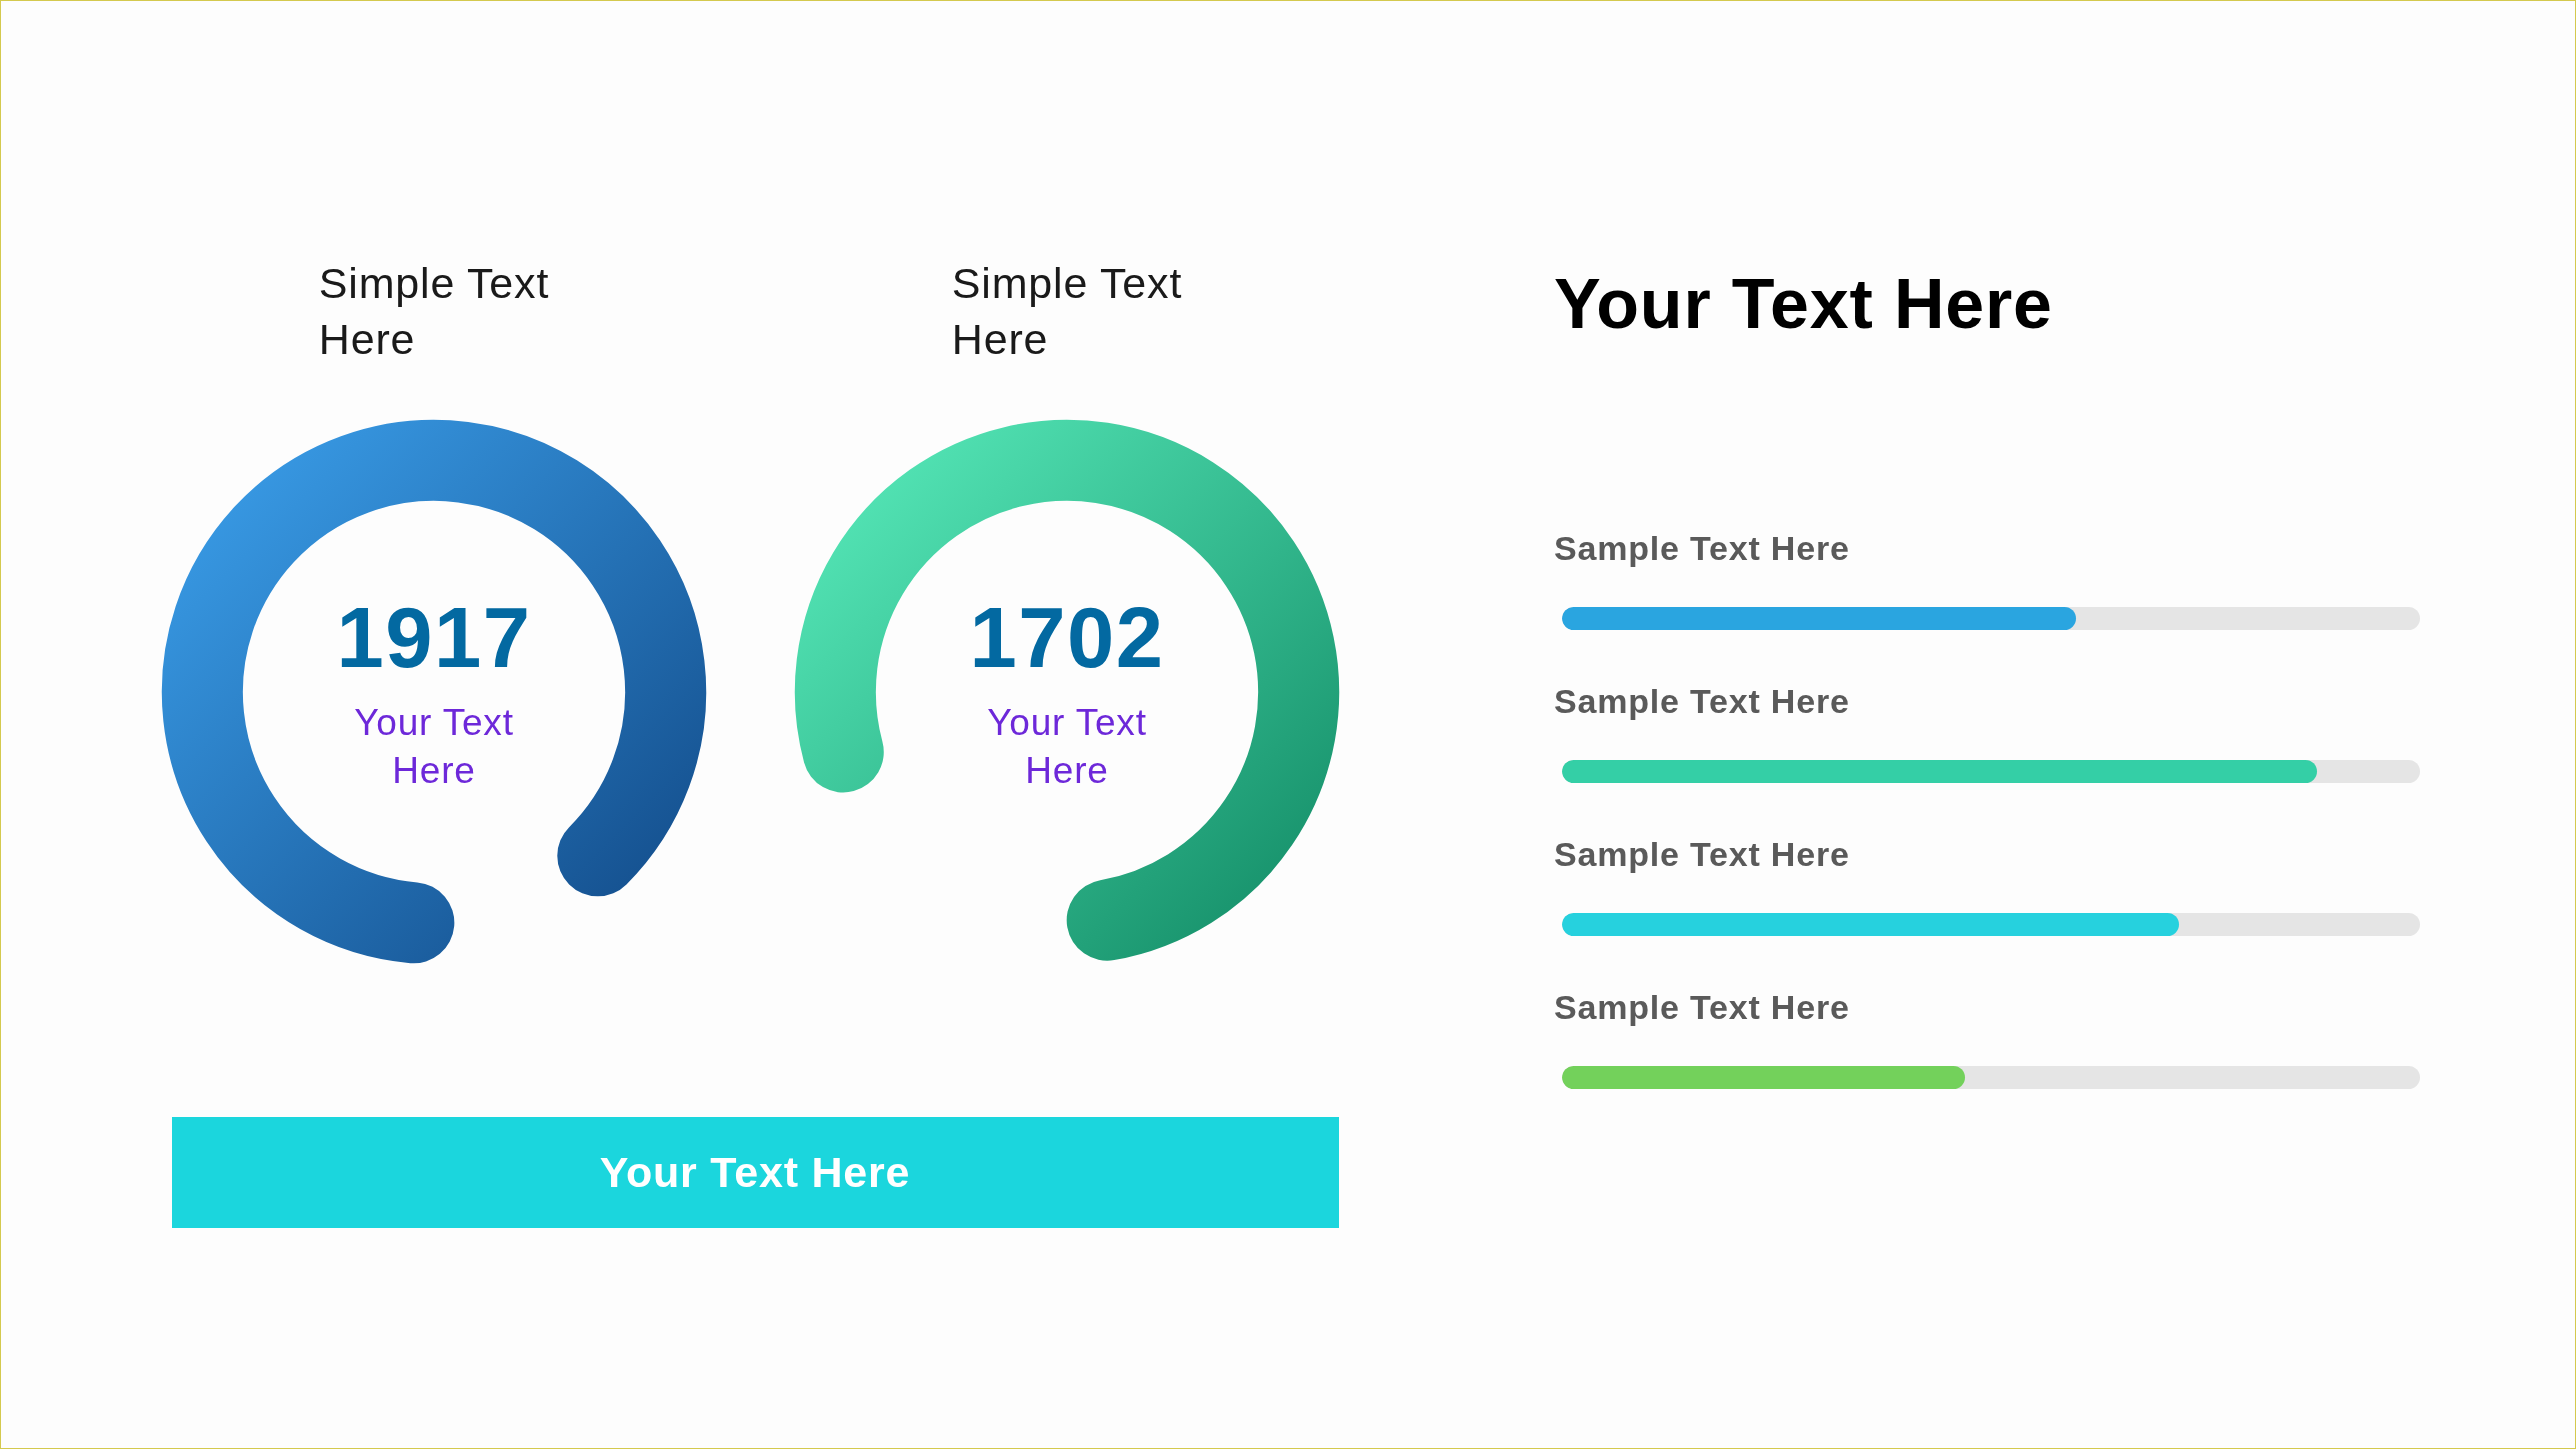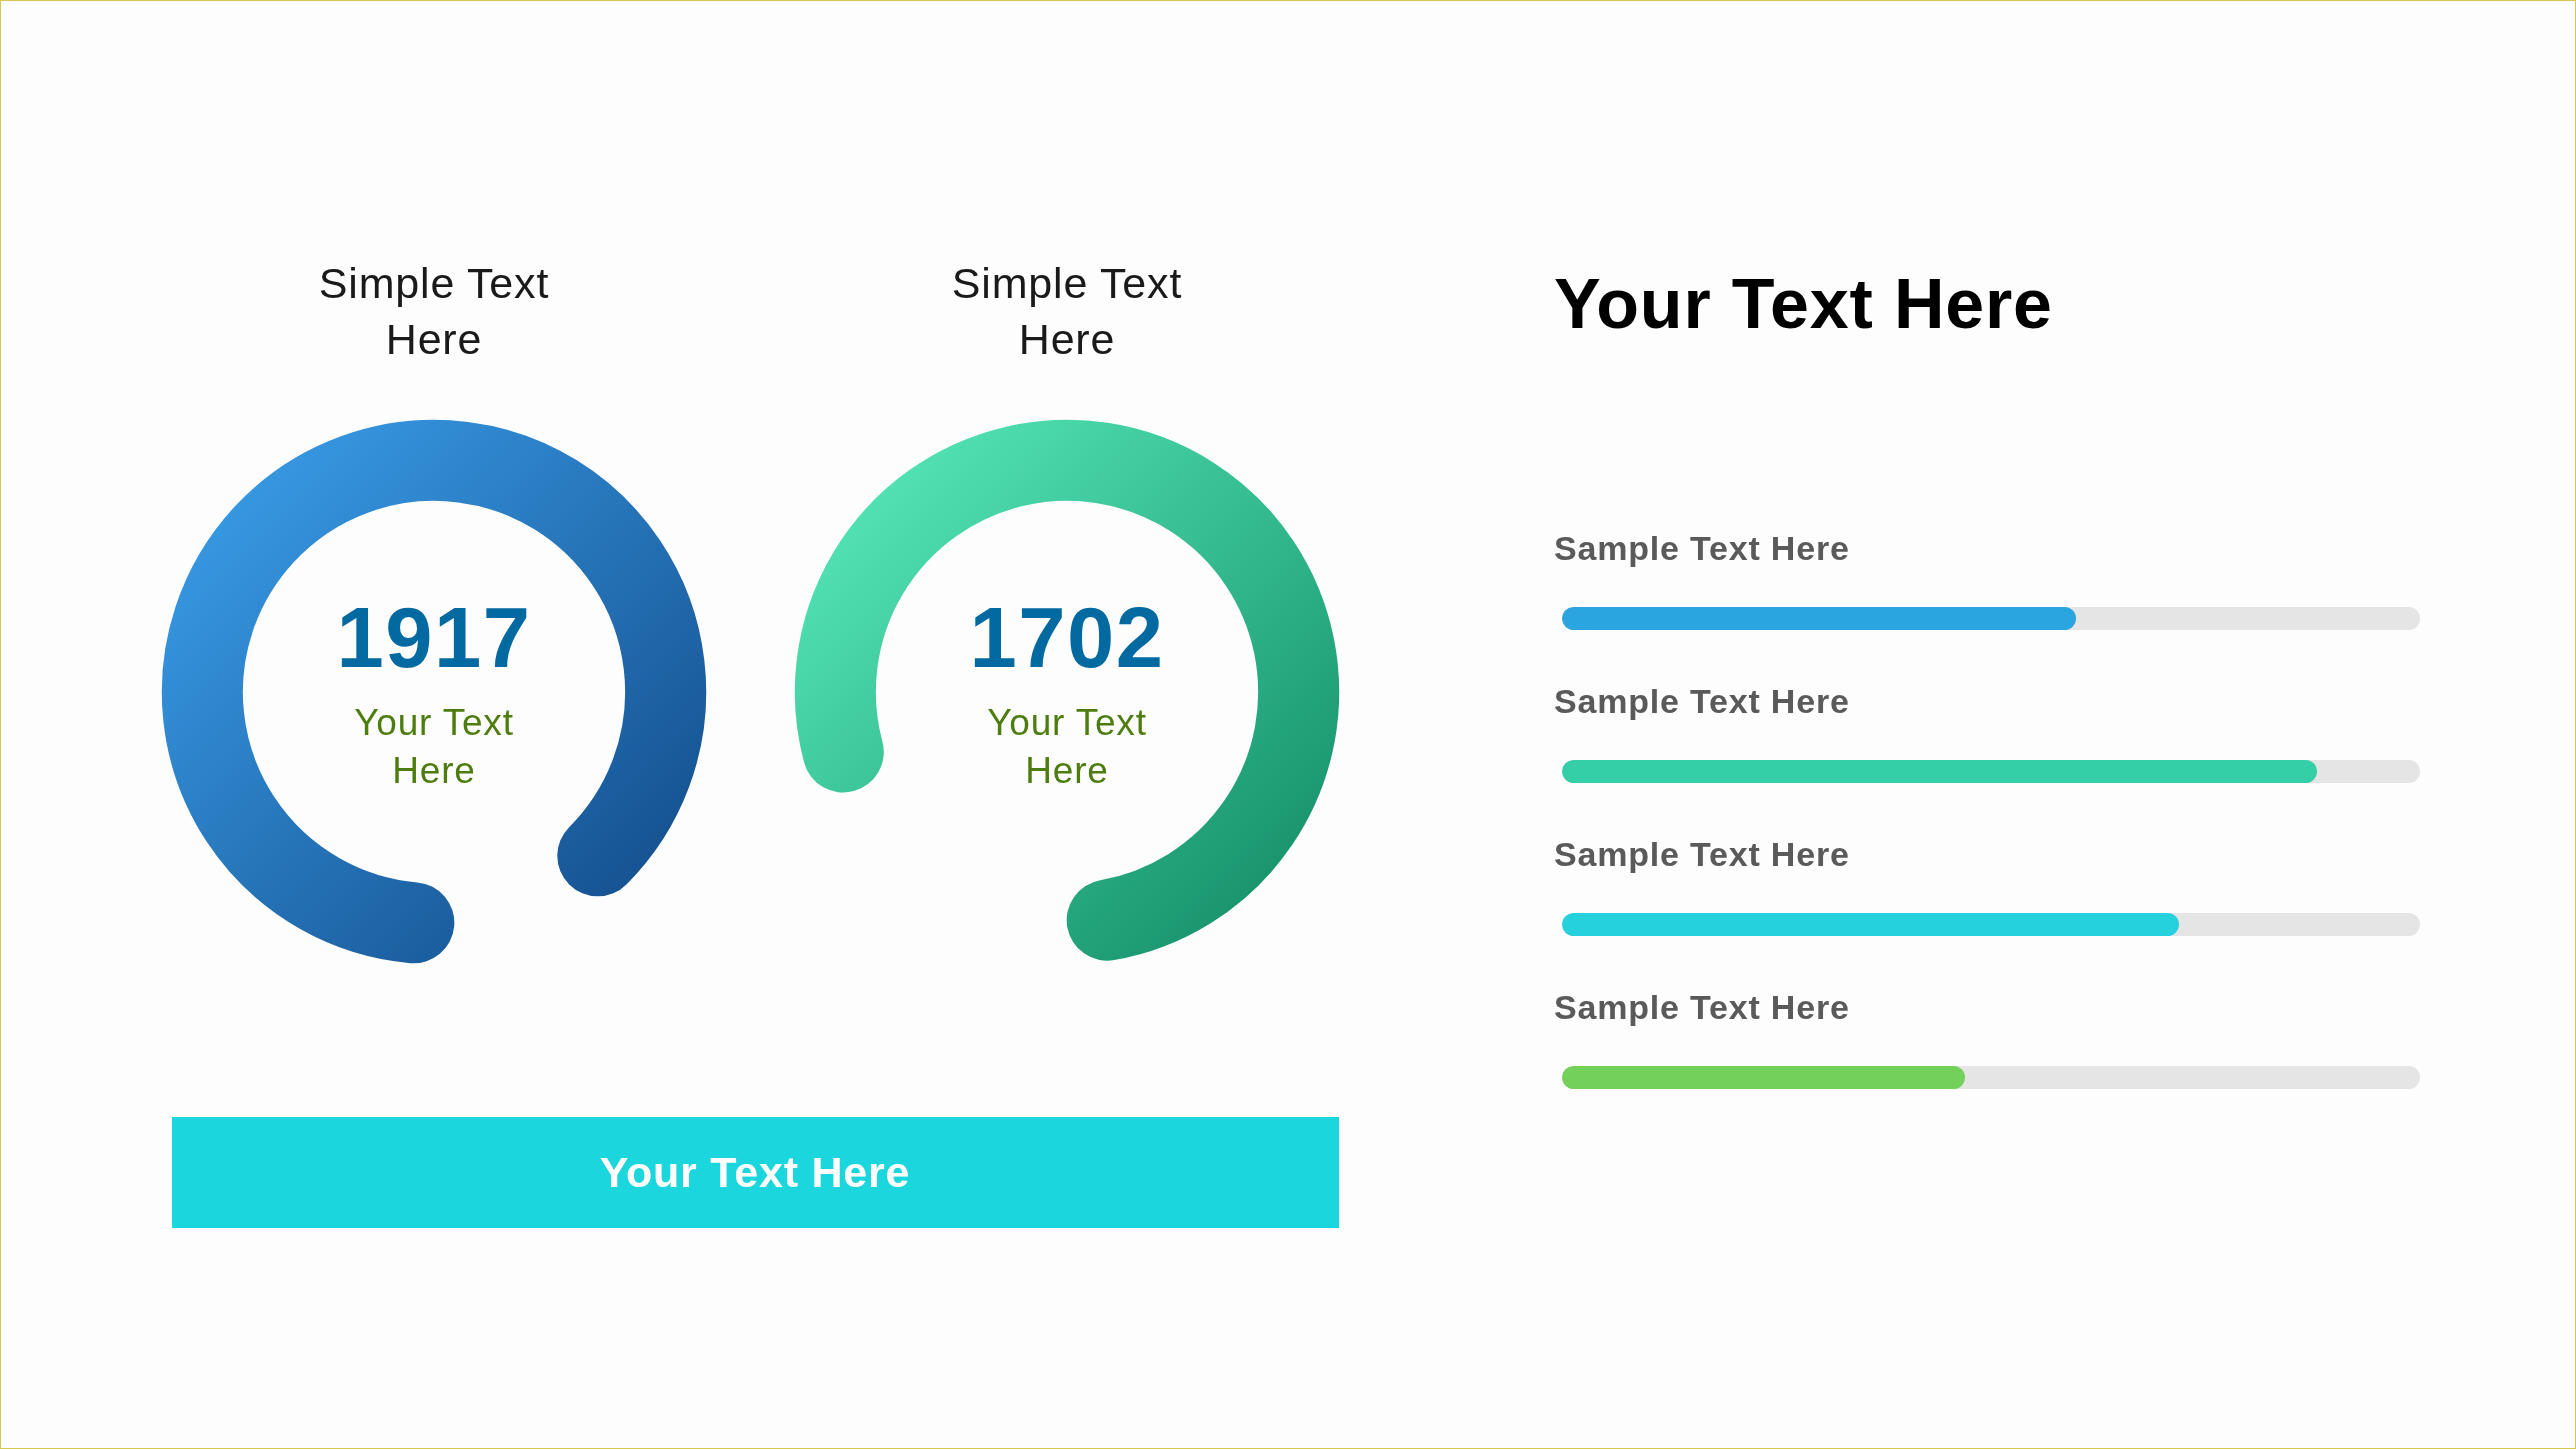--- a/index.html
+++ b/index.html
@@ -24,21 +24,21 @@
     }
     .gauge-container {
       display: flex;
       flex-direction: column;
       align-items: center;
     }
     .gauge-title {
       font-size: 43px;
       font-weight: 400;
       color: #1a1a1a;
-      text-align: center;
+      text-align: left;
       line-height: 1.3;
       margin-bottom: 46px;
       letter-spacing: 0.8px;
     }
     .gauge-wrap {
       position: relative;
       width: 556px;
       height: 556px;
       display: flex;
       align-items: center;
@@ -56,21 +56,21 @@
     }
     .gauge-value {
       font-size: 85px;
       font-weight: 800;
       color: #0369a1;
       letter-spacing: 1.5px;
     }
     .gauge-subtext {
       font-size: 37px;
       font-weight: 400;
-      color: #4d7c0f;
+      color: #6d28d9;
       line-height: 1.3;
       margin-top: 12px;
       letter-spacing: 0.8px;
     }
     .banner {
       background: #1bd6dd;
       color: #ffffff;
       font-size: 43px;
       font-weight: 800;
       text-align: center;

